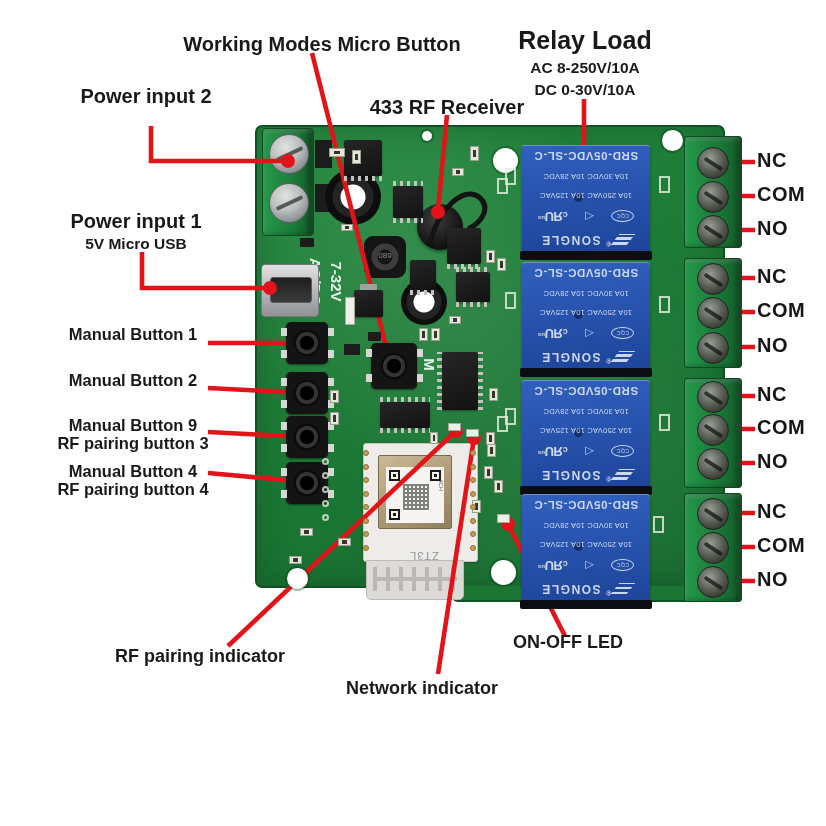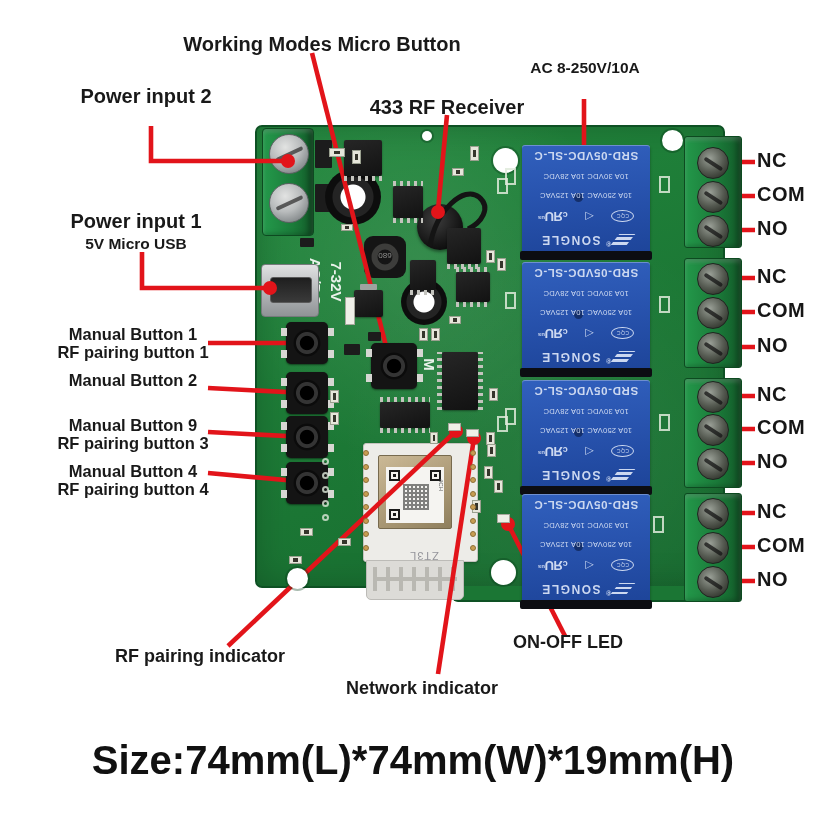--- a/index.html
+++ b/index.html
@@ -215,34 +215,34 @@
       <circle cx="696" cy="347" r="7" fill="#e2141a"></circle>
       <circle cx="696" cy="396" r="7" fill="#e2141a"></circle>
       <circle cx="696" cy="429" r="7" fill="#e2141a"></circle>
       <circle cx="696" cy="463" r="7" fill="#e2141a"></circle>
       <circle cx="696" cy="513" r="7" fill="#e2141a"></circle>
       <circle cx="696" cy="547" r="7" fill="#e2141a"></circle>
       <circle cx="696" cy="581" r="7" fill="#e2141a"></circle>
     </svg>
 
   <div class="lbl" style="left:142px;top:33px;width:360px;font-size:20px;">Working Modes Micro Button</div>
+  <div class="lbl" style="left:485px;top:26px;width:200px;font-size:25px;">Relay Load</div>
   <div class="lbl" style="left:485px;top:59px;width:200px;font-size:15.5px;">AC 8-250V/10A</div>
+  <div class="lbl" style="left:485px;top:81px;width:200px;font-size:15.5px;">DC 0-30V/10A</div>
   <div class="lbl" style="left:347px;top:96px;width:200px;font-size:20px;">433 RF Receiver</div>
   <div class="lbl" style="left:46px;top:85px;width:200px;font-size:20px;">Power input 2</div>
   <div class="lbl" style="left:36px;top:210px;width:200px;font-size:20px;">Power input 1</div>
   <div class="lbl" style="left:36px;top:235px;width:200px;font-size:15.5px;">5V Micro USB</div>
   <div class="lbl" style="left:100px;top:646px;width:200px;font-size:18px;">RF pairing indicator</div>
   <div class="lbl" style="left:322px;top:678px;width:200px;font-size:18px;">Network indicator</div>
   <div class="lbl" style="left:468px;top:632px;width:200px;font-size:18px;">ON-OFF LED</div>
-  <div class="size-text">Size:74mm(L)*74mm(W)*19mm(H)</div>
 
   <div id="manual-labels">
       <div class="mlabel" style="top: 326px;">
         <div>Manual Button 1</div>
-        <div>RF pairing button 1</div>
       </div>
       <div class="mlabel" style="top: 372px;">
         <div>Manual Button 2</div>
       </div>
       <div class="mlabel" style="top: 417px;">
         <div>Manual Button 9</div>
         <div>RF pairing button 3</div>
       </div>
       <div class="mlabel" style="top: 463px;">
         <div>Manual Button 4</div>

